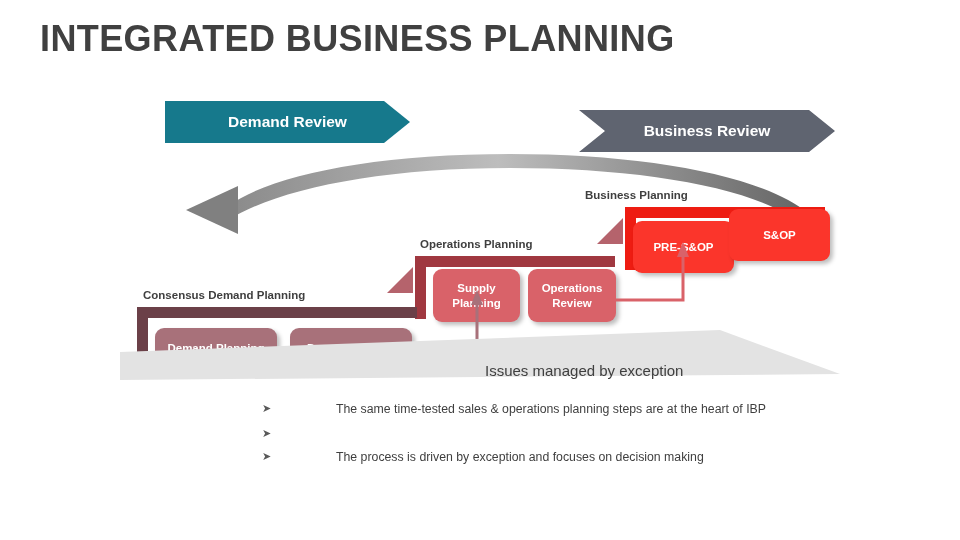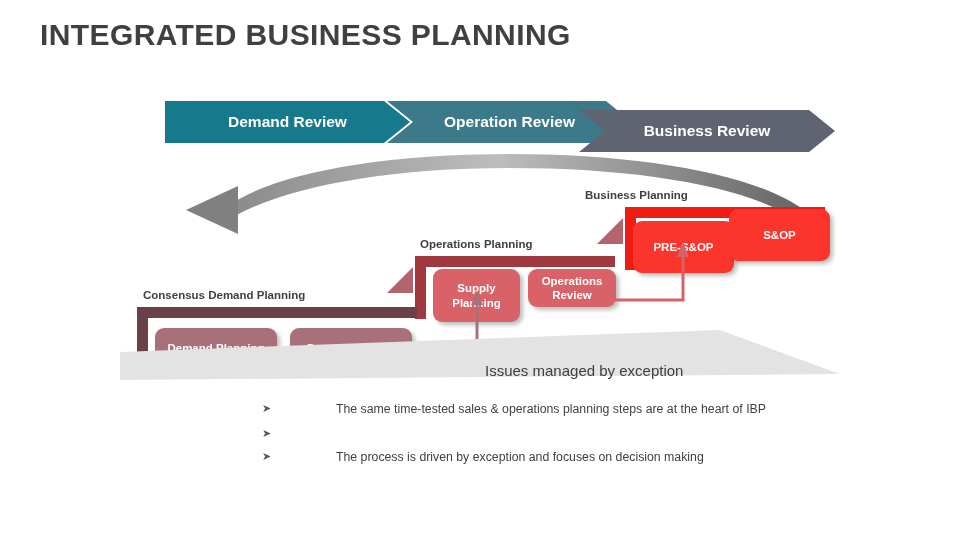--- a/index.html
+++ b/index.html
@@ -22,21 +22,21 @@
     width: 960px;
     height: 540px;
     background: #ffffff;
   }
 
   
   #slide-title {
     position: absolute;
     left: 40px;
     top: 18px;
-    font-size: 30px;
+    font-size: 36px;
     font-weight: bold;
     letter-spacing: 0.4px;
     color: #404040;
     white-space: nowrap;
   }
 
   
   #chevron-banner {
     position: absolute;
     left: 165px;
@@ -159,24 +159,20 @@
 
   <div id="slide-title">INTEGRATED BUSINESS PLANNING</div>
 
   <div id="chevron-banner">
 
     <div class="chevron" style="left:0px; width:245px; background:#16798c;
                 clip-path: polygon(0 0, 219px 0, 245px 50%, 219px 100%, 0 100%);">
       <span class="chev-label">Demand Review</span>
     </div>
 
-    <div class="chevron" style="left:222px; width:245px; background:#3d7a89;
-                clip-path: polygon(0 0, 219px 0, 245px 50%, 219px 100%, 0 100%, 26px 50%);">
-      <span class="chev-label">Operation Review</span>
-    </div>
 
     <div class="chevron" style="left:414px; width:256px; background:#5f6470;
                 clip-path: polygon(0 0, 230px 0, 256px 50%, 230px 100%, 0 100%, 26px 50%); margin-top: 9px;">
       <span class="chev-label">Business Review</span>
     </div>
   </div>
 
   <svg id="cycle-arc" viewBox="0 0 660 100">
     <defs>
       <linearGradient id="arcGrad" x1="0" y1="0" x2="1" y2="0">
@@ -211,21 +207,21 @@
   <div class="tier-label" style="left:420px; top:238px;">Operations Planning</div>
 
   <div class="bracket-top" style="left:415px; top:256px; width:200px; background:#a03840;"></div>
   <div class="bracket-left" style="left:415px; top:256px; height:63px; background:#a03840;"></div>
   <div class="wedge" style="left:387px; top:267px;
        border-bottom:26px solid #b5636c; border-left:26px solid transparent;"></div>
 
   <div class="pbox" style="left:433px; top:269px; width:87px; height:53px; background:#d96269;">
     <span>Supply Planning</span>
   </div>
-  <div class="pbox" style="left:528px; top:269px; width:88px; height:38px; background:#d96269;">
+  <div class="pbox" style="left:528px; top:269px; width:88px; height:53px; background:#d96269;">
     <span>Operations Review</span>
   </div>
 
   <div class="tier-label" style="left:143px; top:289px;">Consensus Demand Planning</div>
 
   <div class="bracket-top" style="left:137px; top:307px; width:280px; background:#6b4048;"></div>
   <div class="bracket-left" style="left:137px; top:307px; height:63px; background:#6b4048;"></div>
 
   <div class="pbox" style="left:155px; top:328px; width:122px; height:41px; background:#a8717a;">
     <span>Demand Planning</span>

